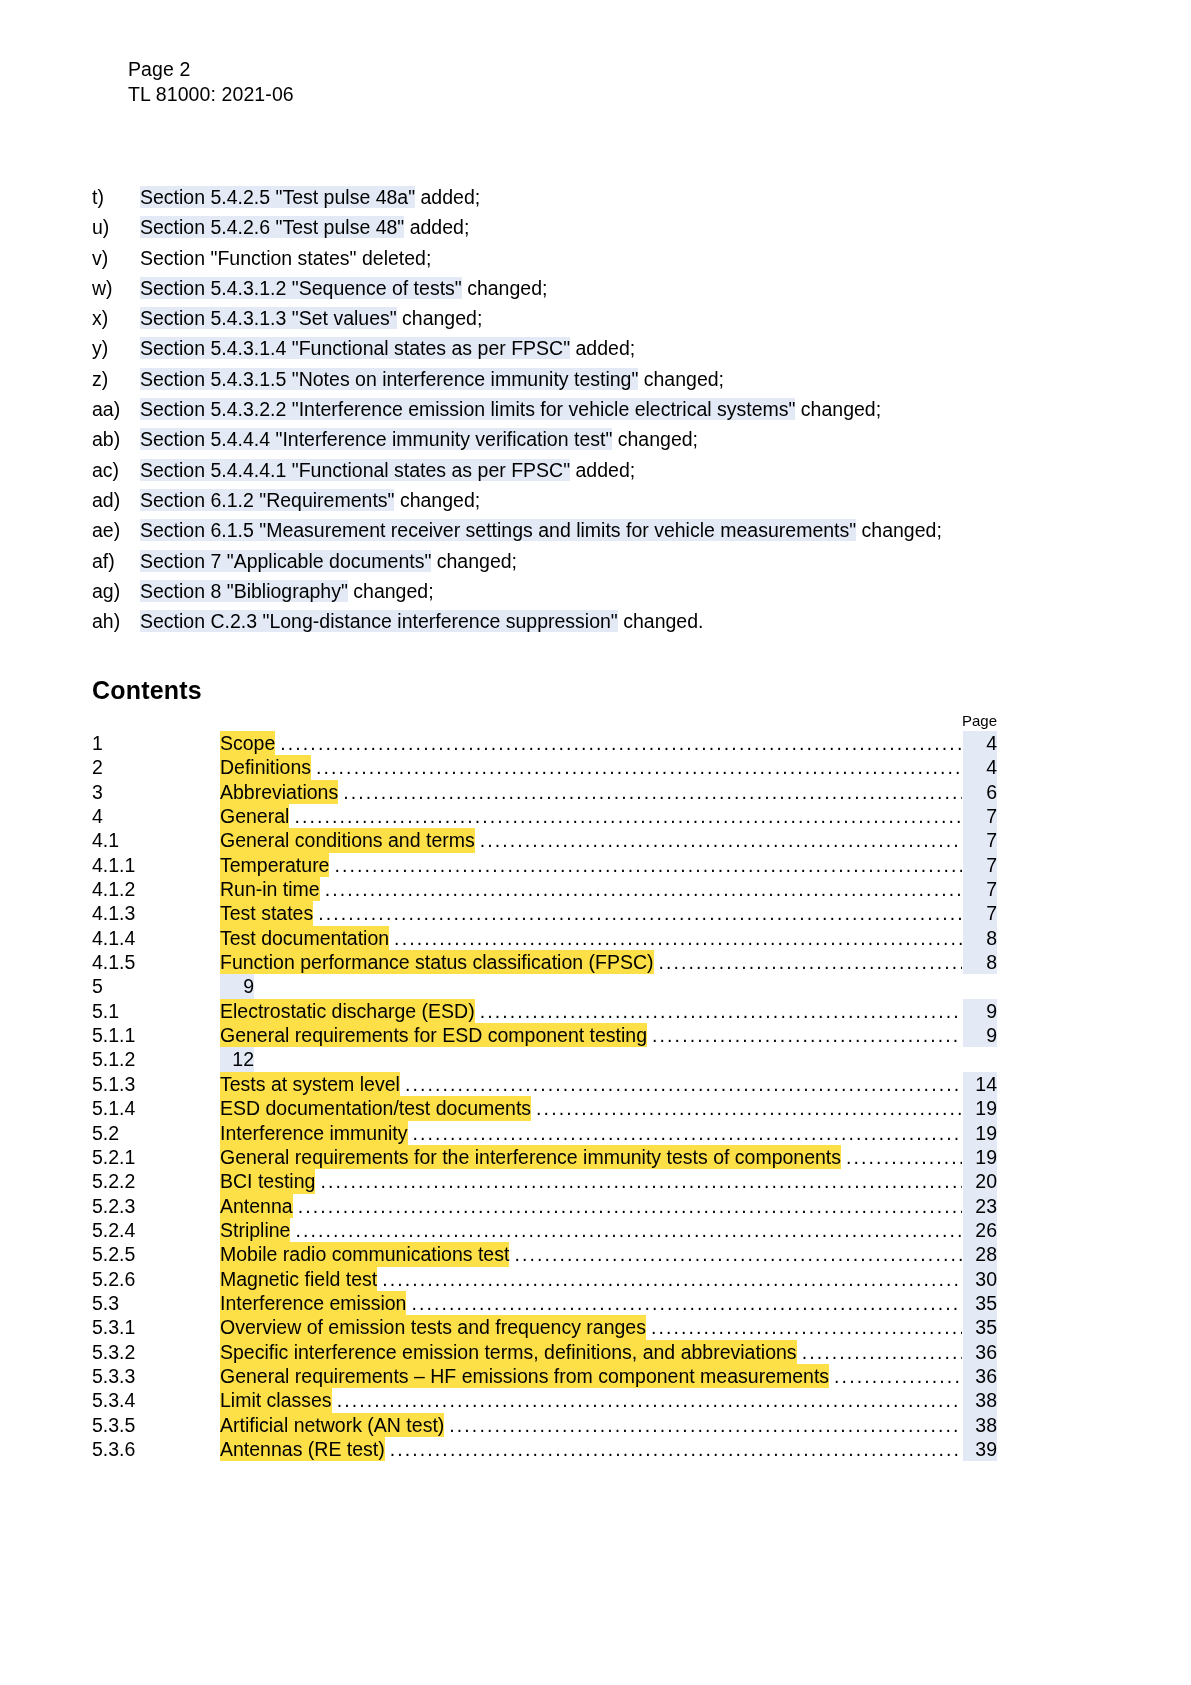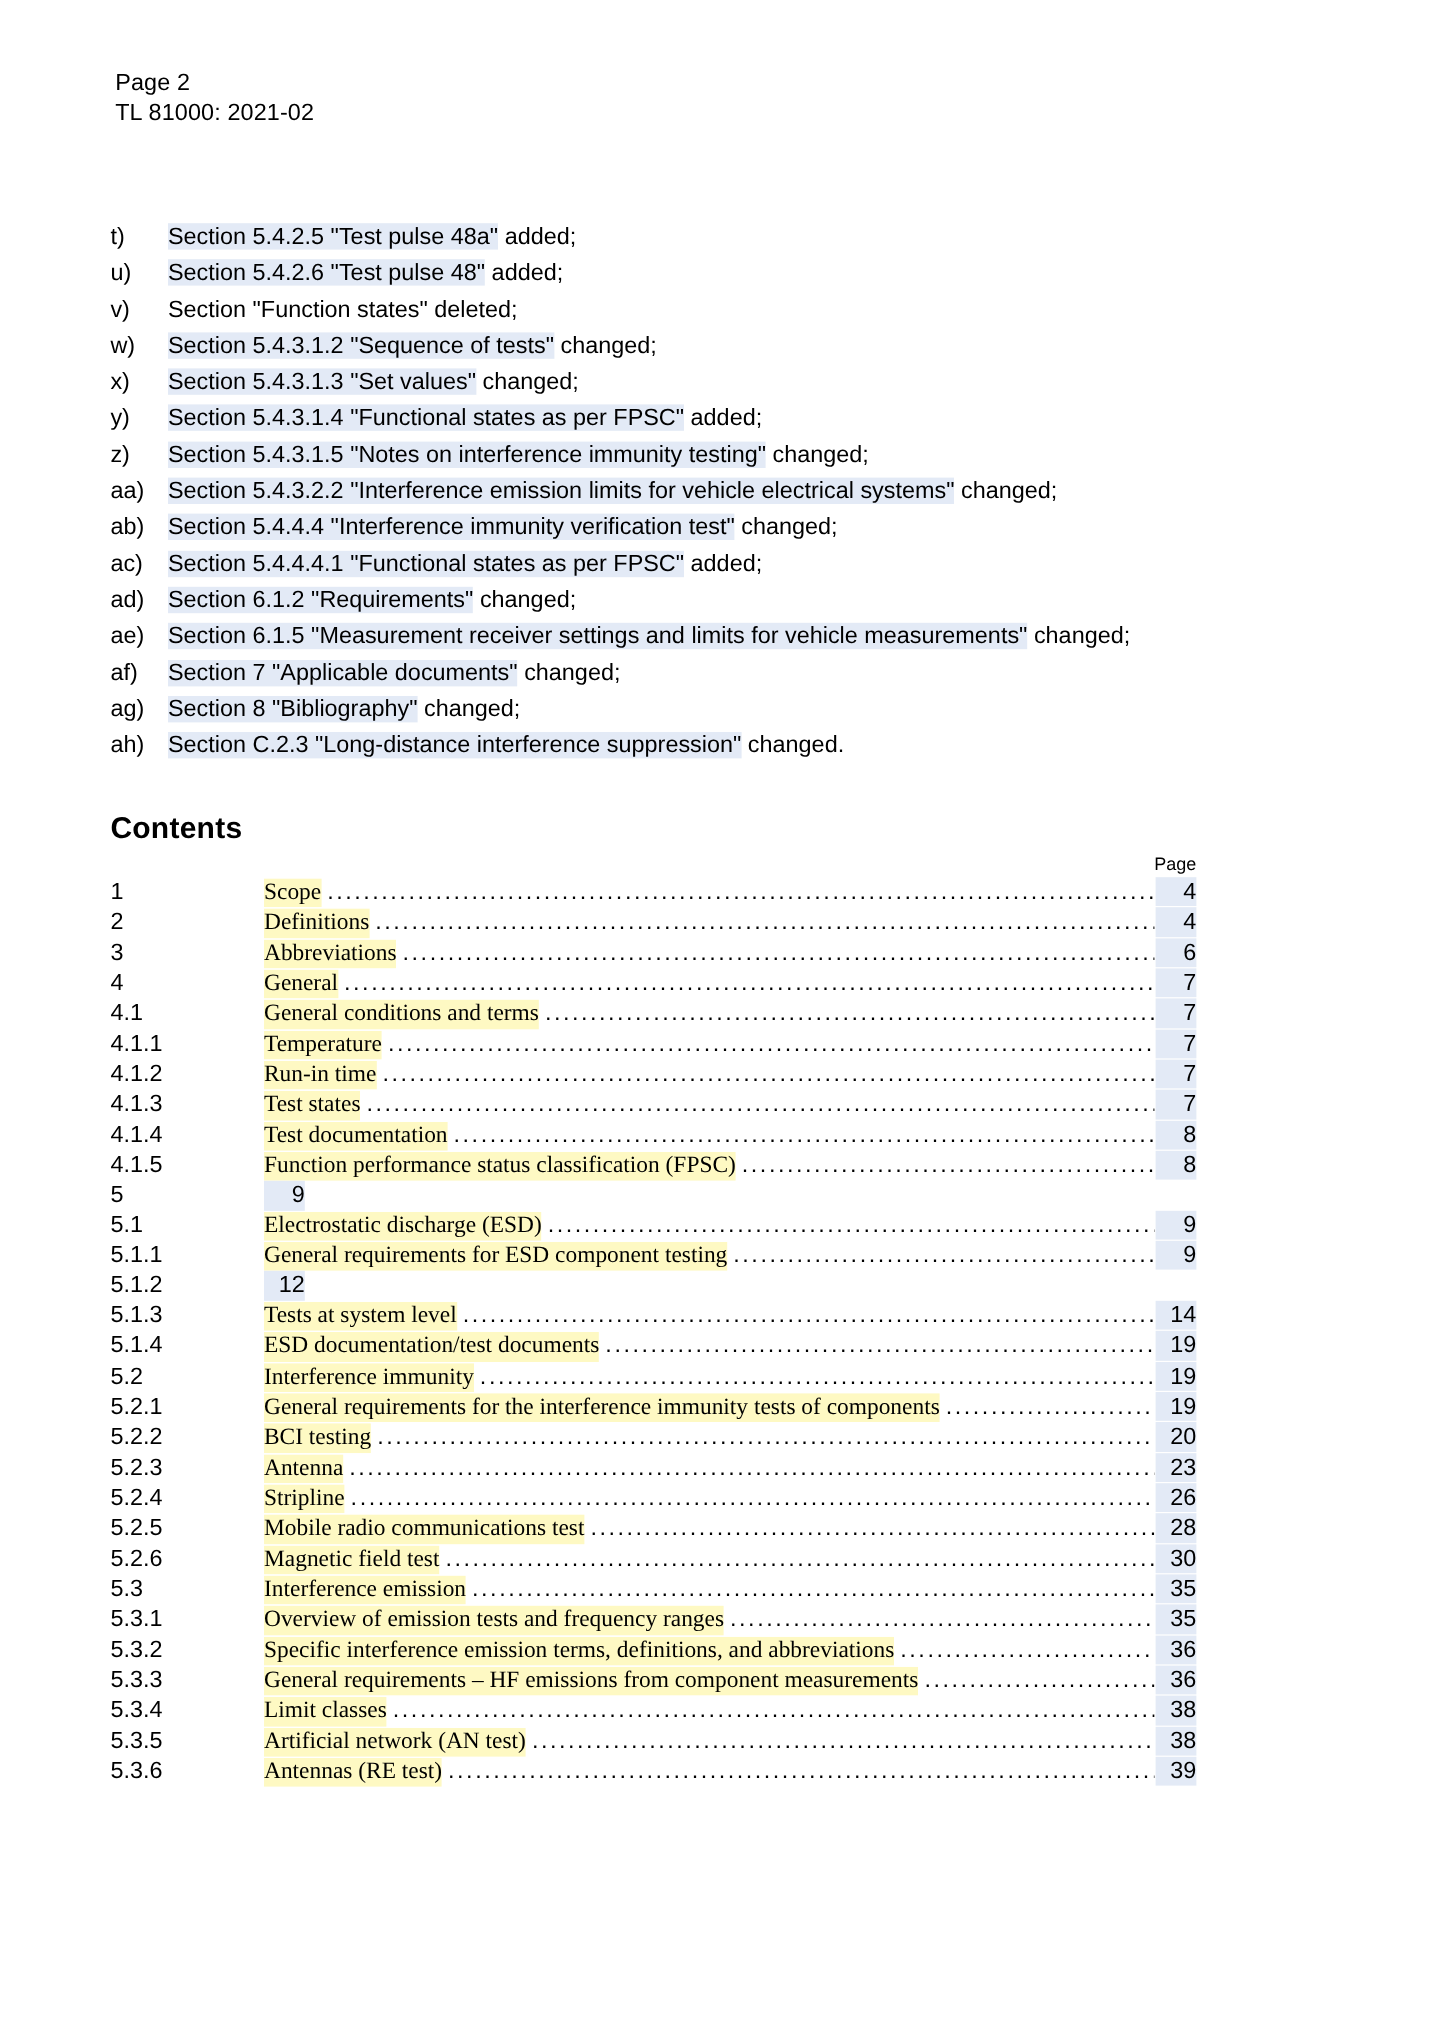--- a/index.html
+++ b/index.html
@@ -22,21 +22,21 @@
 
   
   .doc-header {
     position: absolute;
     left: 96px;
     top: 57px;
     font-size: 19.5px;
     line-height: 25px;
     letter-spacing: 0.1px;
   }
-  .doc-header div { white-space: pre; }
+  .doc-header div { white-space: pre; margin-left: 32px; }
 
   
   .change-list {
     position: absolute;
     left: 92px;
     top: 182px;
     width: 1010px;
   }
   .change-item {
     display: flex;
@@ -95,22 +95,21 @@
   }
   .toc-title-wrap {
     flex: 1 1 auto;
     display: flex;
     align-items: baseline;
     min-width: 0;
     overflow: hidden;
   }
   .toc-title {
     flex: 0 0 auto;
-    background: #fef9c3;
-    font-family: Liberation Serif, serif;
+    background: #fde047;
   }
   .toc-leader {
     flex: 1 1 auto;
     overflow: hidden;
     margin: 0 1px 0 5px;
     position: relative;
     height: 1em;
   }
   .toc-leader::before {
     content: "....................................................................................................................................................................................................";
@@ -128,21 +127,21 @@
     background: #e3eaf6;
   }
 </style>
 </head>
 <body>
 
 <div class="page">
 
   <div class="doc-header">
     <div>Page 2</div>
-    <div>TL 81000: 2021-02</div>
+    <div>TL 81000: 2021-06</div>
   </div>
 
   <div class="change-list">
       <div class="change-item">
         <span class="change-marker">t)</span>
         <span class="change-text"><span class="hl">Section 5.4.2.5 "Test pulse 48a"</span><span> added;</span></span>
       </div>
       <div class="change-item">
         <span class="change-marker">u)</span>
         <span class="change-text"><span class="hl">Section 5.4.2.6 "Test pulse 48"</span><span> added;</span></span>

